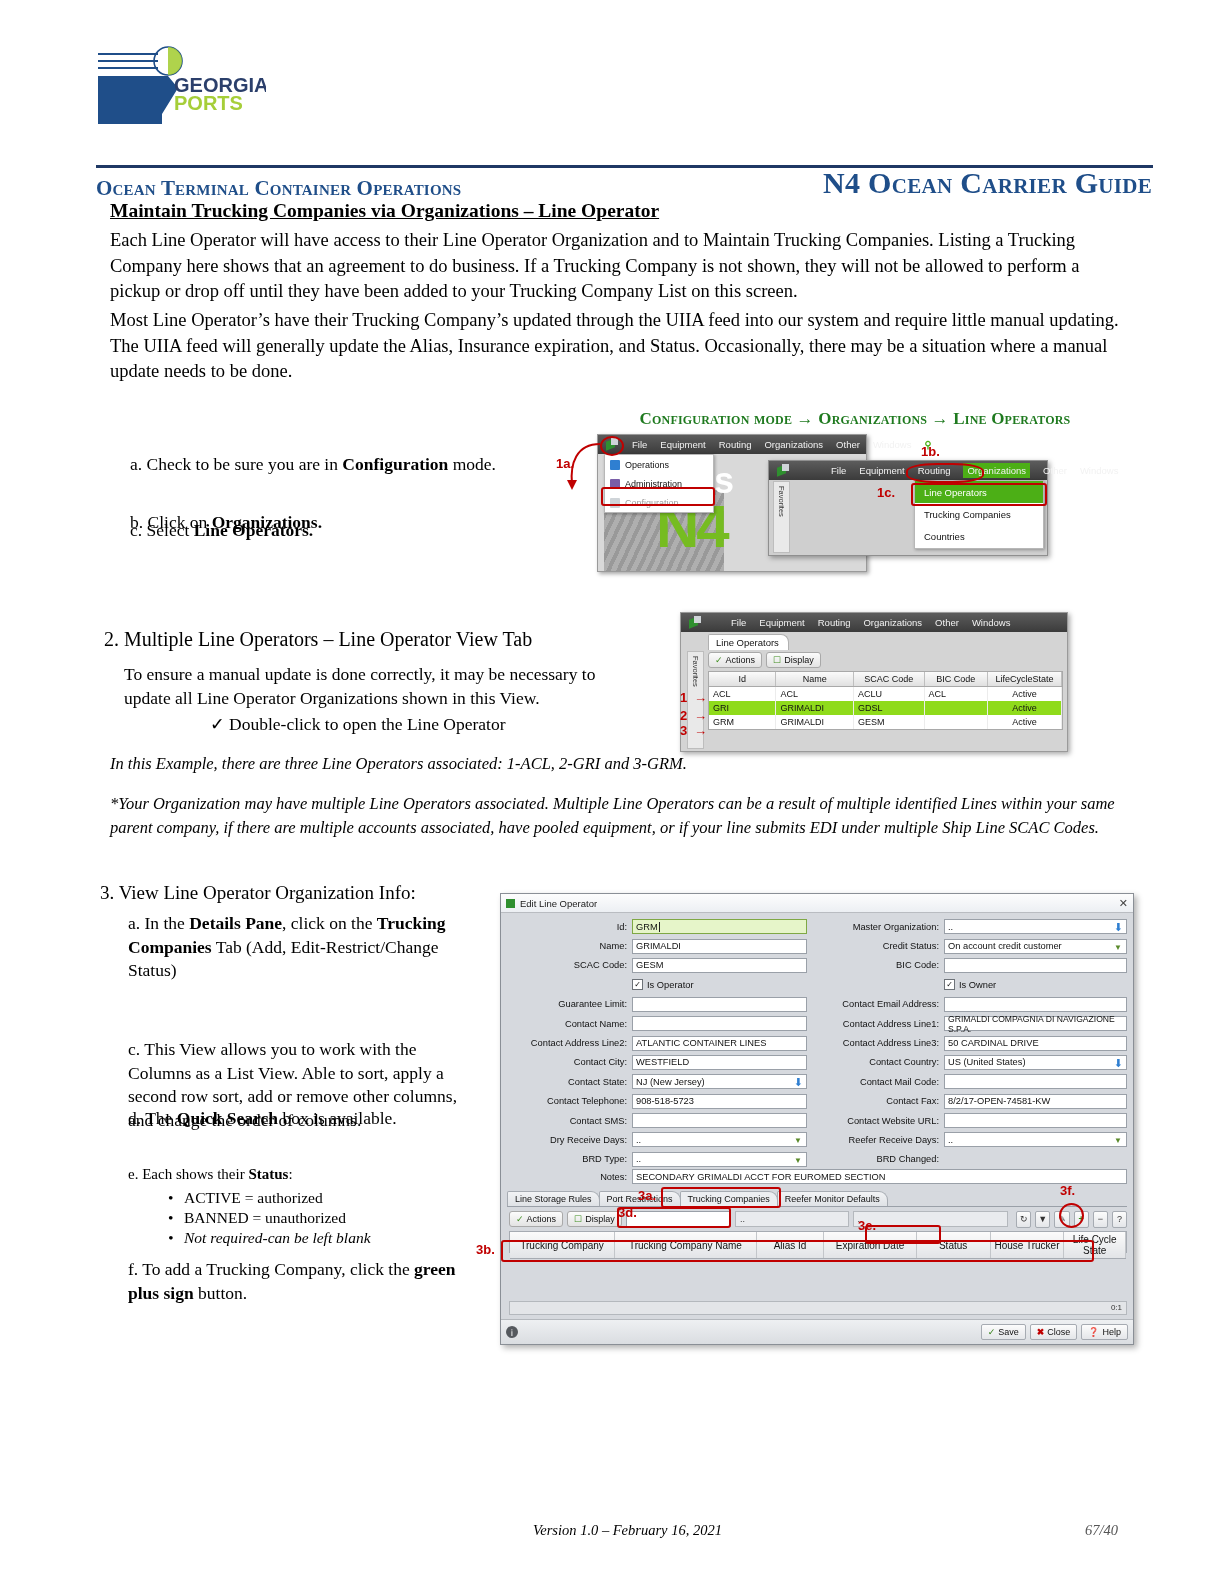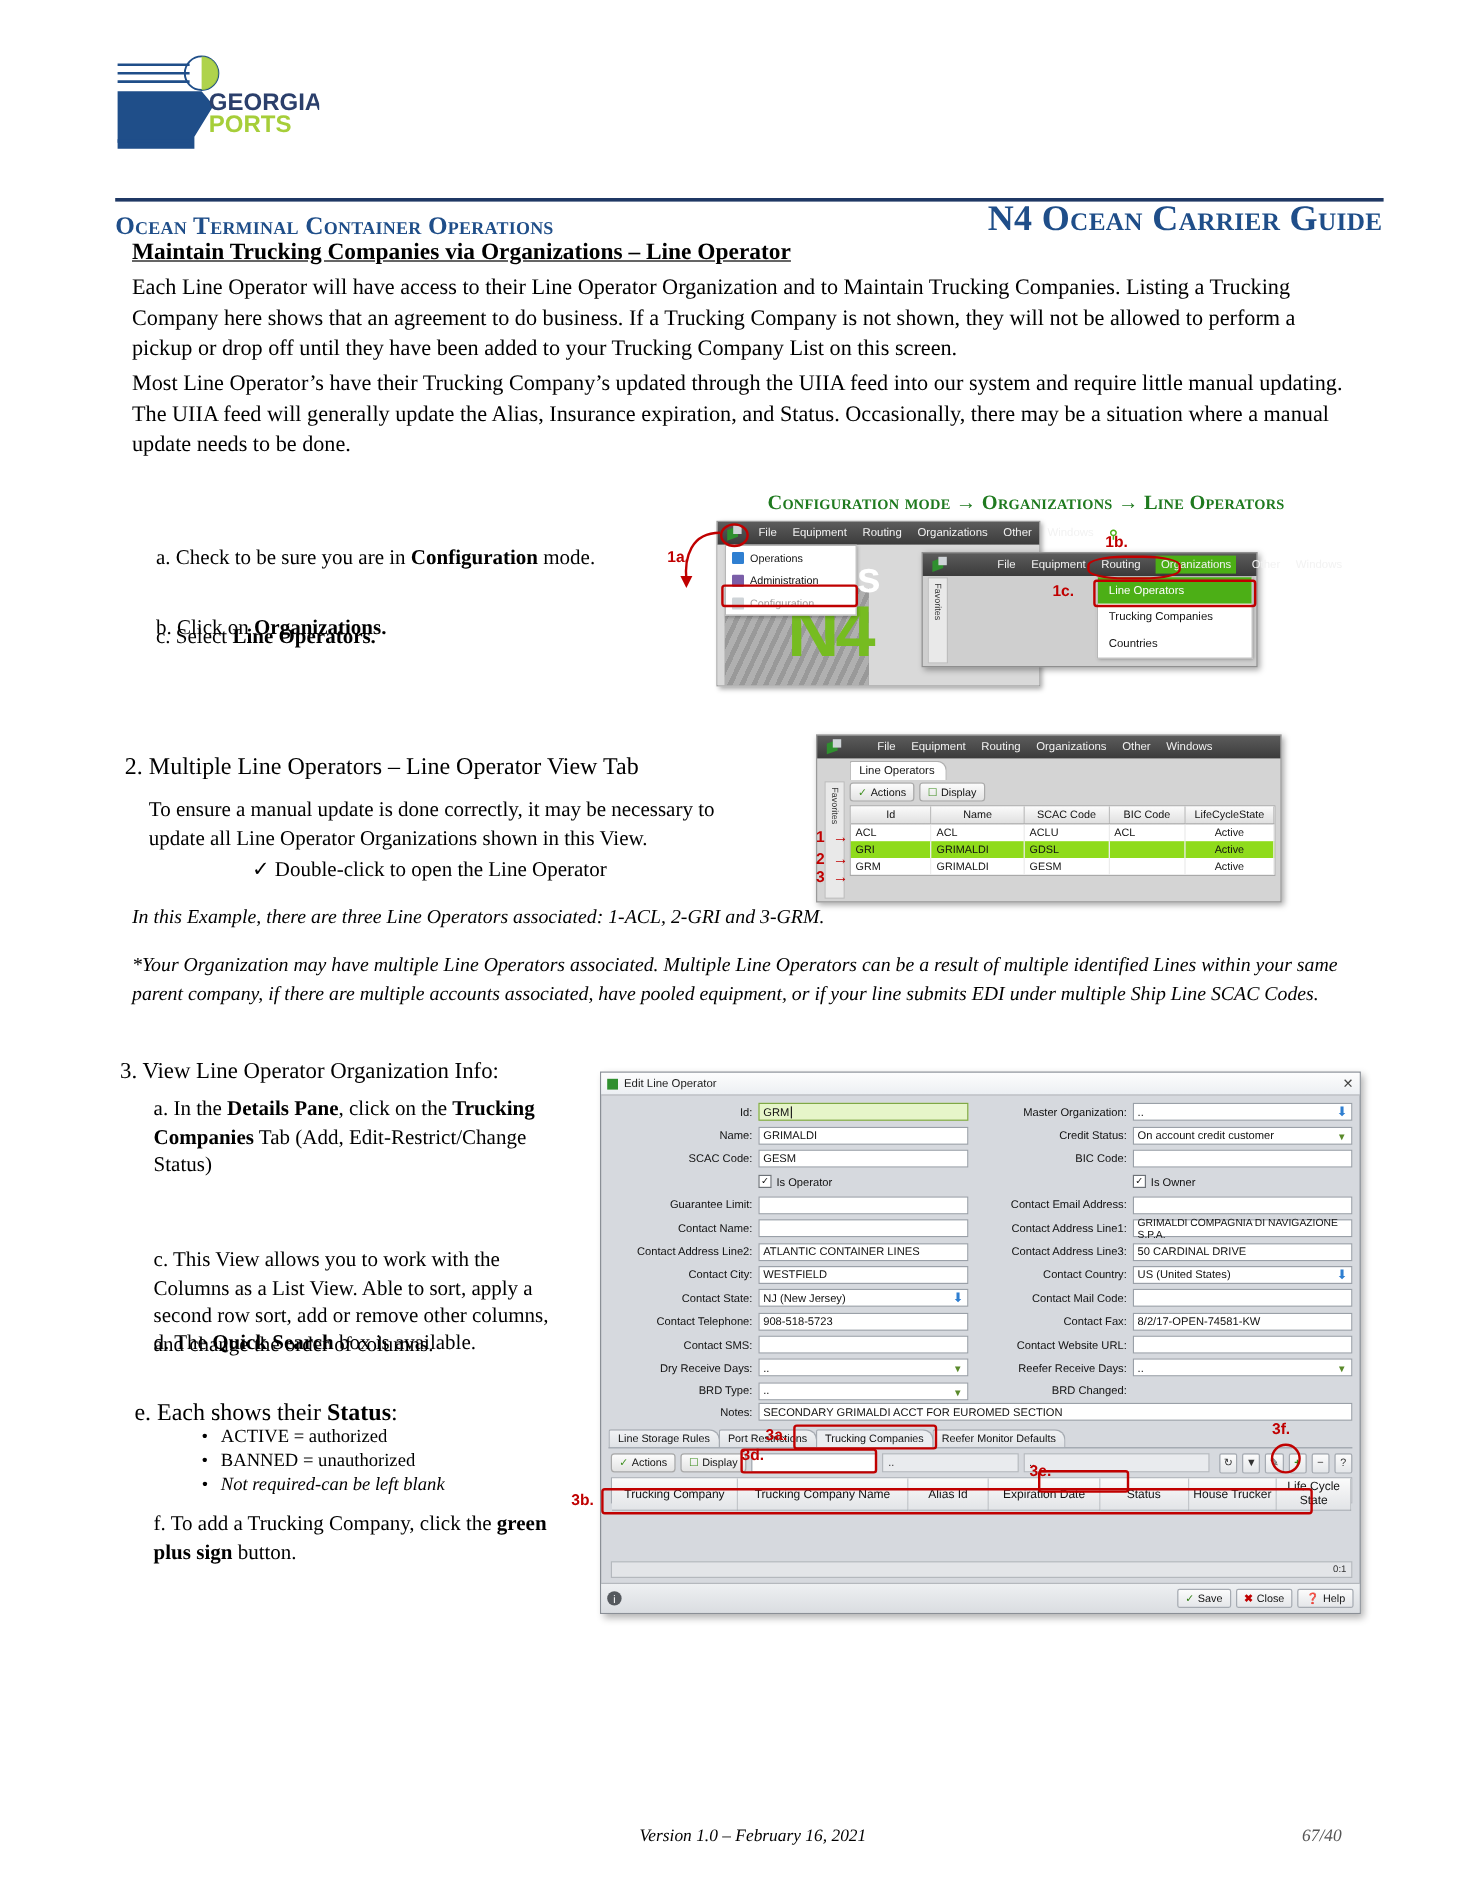--- a/index.html
+++ b/index.html
@@ -50,21 +50,21 @@
   .s2chk{position:absolute;left:210px;top:714px;font-size:17.5px;}
   .it{position:absolute;font-style:italic;font-size:16.5px;line-height:24px;}
   .i1{left:110px;top:752px;width:620px;}
   .i2{left:110px;top:792px;width:1022px;}
 
   .s3h{position:absolute;left:100px;top:882px;font-size:19px;}
   .s3a{position:absolute;left:128px;top:912px;width:350px;font-size:17.5px;line-height:23.5px;}
   .s3b{position:absolute;left:128px;top:985px;width:350px;font-size:17.5px;line-height:23.5px;}
   .s3c{position:absolute;left:128px;top:1038px;width:355px;font-size:17.5px;line-height:23.5px;}
   .s3d{position:absolute;left:128px;top:1108px;width:350px;font-size:17.5px;}
-  .s3e{position:absolute;left:112px;top:1166px;width:350px;font-size:20px;}
+  .s3e{position:absolute;left:128px;top:1166px;width:350px;font-size:15px;}
   .bul{position:absolute;left:168px;font-size:15.5px;line-height:20px;}
   .b1{top:1188px;}
   .b2{top:1208px;}
   .b3{top:1228px;font-style:italic;}
   .bdot{display:inline-block;width:16px;}
   .s3f{position:absolute;left:128px;top:1258px;width:350px;font-size:17.5px;line-height:23.5px;}
 
   .footer-v{position:absolute;left:533px;top:1522px;font-style:italic;font-size:14.5px;}
   .footer-p{position:absolute;left:1085px;top:1522px;font-style:italic;font-size:14.5px;color:#555;}
 

